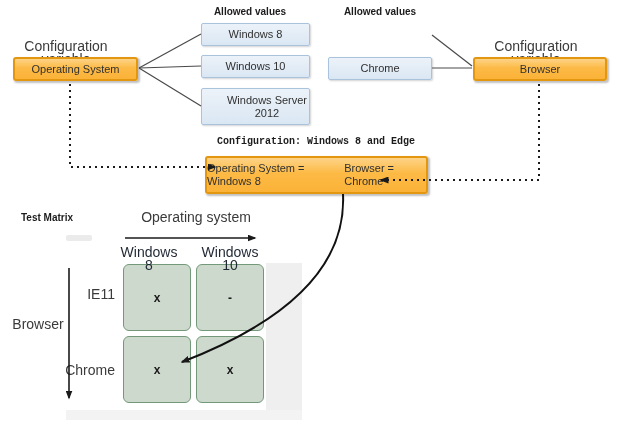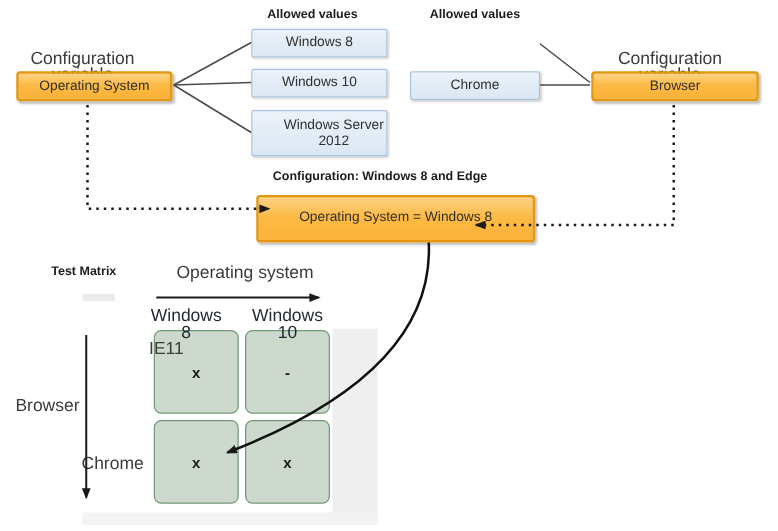--- a/index.html
+++ b/index.html
@@ -55,33 +55,34 @@
   <div class="abs blue-box z2" style="left:201px;top:23px;width:109px;height:23px;">Windows 8</div>
   <div class="abs blue-box z2" style="left:201px;top:55px;width:109px;height:23px;">Windows 10</div>
   <div class="abs blue-box z2" style="left:201px;top:88px;width:109px;height:37px;padding-left:23px;">Windows Server 2012</div>
 
   <div class="abs hdr center z2" style="left:330px;top:6px;width:100px;">Allowed values</div>
   <div class="abs blue-box z2" style="left:328px;top:57px;width:104px;height:23px;">Chrome</div>
 
   <div class="abs lbl center z2" style="left:474px;top:40px;width:124px;">Configuration variable</div>
   <div class="abs orange-box z2" style="left:473px;top:57px;width:134px;height:24px;">Browser</div>
 
-  <div class="abs hdr center z2" style="left:184px;top:136px;width:240px;">Configuration: Windows 8 and Edge</div>
+  <div class="abs hdr center z2" style="left:196px;top:136px;width:240px;font-family:Liberation Mono, monospace;">Configuration: Windows 8 and Edge</div>
   <div class="abs orange-box config-box z2" style="left:205px;top:156px;width:223px;height:38px;">
     <div>Operating System = Windows 8</div>
+    <div>Browser = Chrome</div>
   </div>
 
-  <div class="abs hdr z2" style="left:41px;top:212px;width:90px;">Test Matrix</div>
+  <div class="abs hdr z2" style="left:21px;top:212px;width:90px;">Test Matrix</div>
   <div class="abs lbl center z2" style="left:138px;top:211px;width:116px;">Operating system</div>
   <div class="abs lbl center z2" style="left:12px;top:318px;width:52px;">Browser</div>
 
   <div class="abs lbl center z2" style="left:115px;top:246px;width:68px;color:#1f2733;">Windows 8</div>
   <div class="abs lbl center z2" style="left:196px;top:246px;width:68px;color:#1f2733;">Windows 10</div>
 
-  <div class="abs lbl right z2" style="left:70px;top:272px;width:45px;padding-left:32px;">IE11</div>
+  <div class="abs lbl right z2" style="left:70px;top:288px;width:45px;">IE11</div>
   <div class="abs lbl right z2" style="left:60px;top:364px;width:55px;">Chrome</div>
 
   <div class="abs cell z1" style="left:123px;top:264px;width:68px;height:67px;">x</div>
   <div class="abs cell z1" style="left:196px;top:264px;width:68px;height:67px;">-</div>
   <div class="abs cell z1" style="left:123px;top:336px;width:68px;height:67px;">x</div>
   <div class="abs cell z1" style="left:196px;top:336px;width:68px;height:67px;">x</div>
 
   <svg class="overlay" width="622" height="425" viewBox="0 0 622 425">
     <defs>
       <marker id="ah" markerWidth="9" markerHeight="7" refX="7.5" refY="3.5" orient="auto" markerUnits="userSpaceOnUse">

